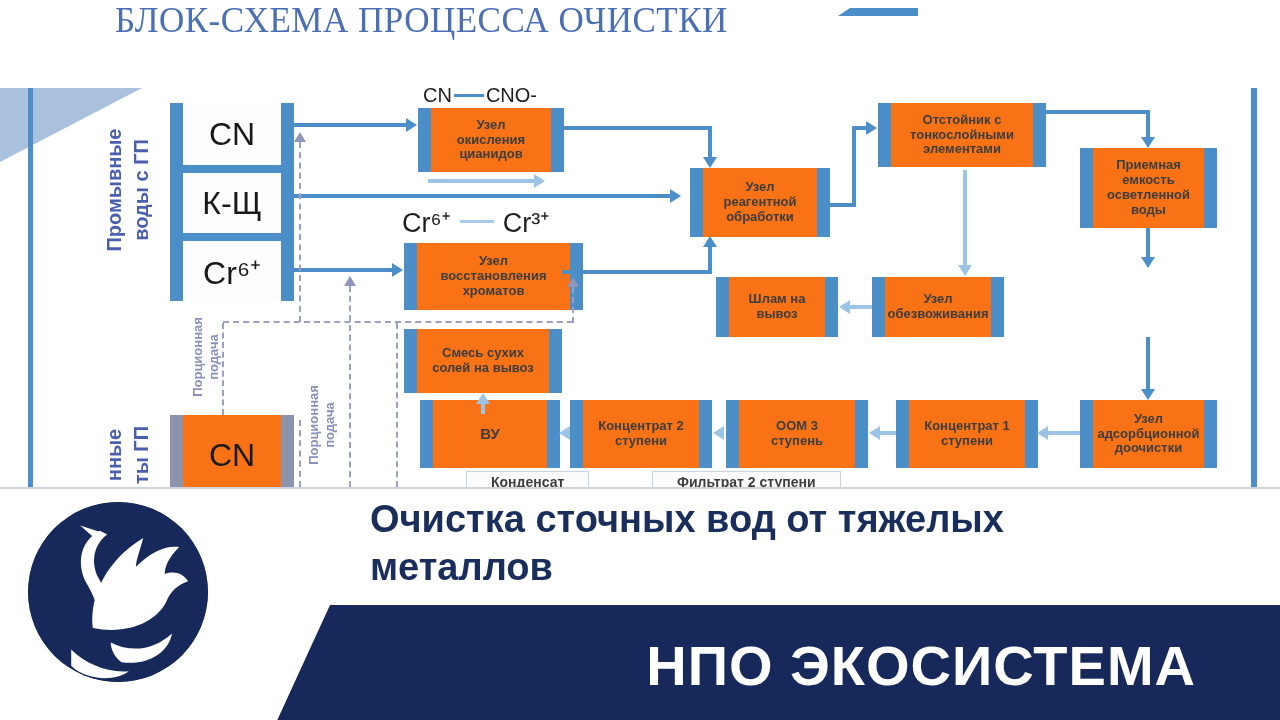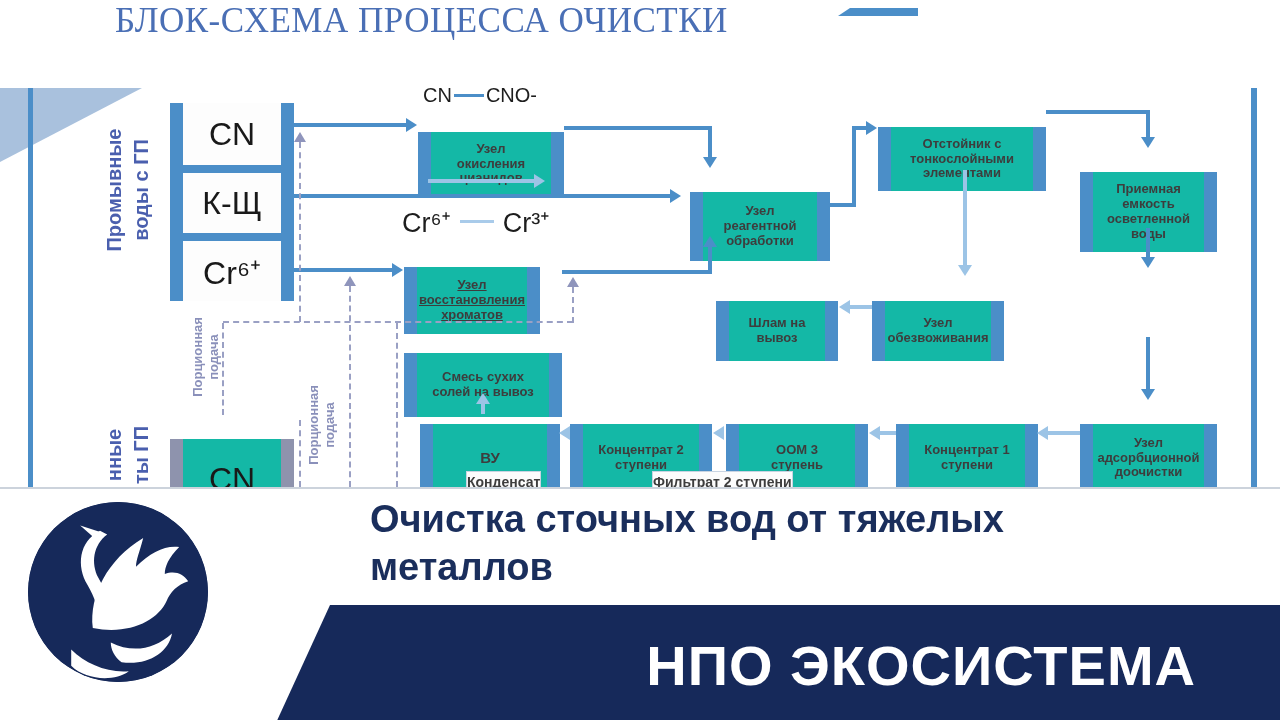--- a/index.html
+++ b/index.html
@@ -9,23 +9,23 @@
   .tri{position:absolute;left:0;top:88px;width:142px;height:74px;background:#a9c1dd;
        -webkit-clip-path:polygon(0 0,100% 0,0 100%);clip-path:polygon(0 0,100% 0,0 100%);}
   .frame-v{position:absolute;background:#4b8ec8;}
   .top-dash{position:absolute;left:838px;top:8px;width:80px;height:8px;background:#4b8ec8;
        -webkit-clip-path:polygon(12px 0,100% 0,100% 100%,0 100%);clip-path:polygon(12px 0,100% 0,100% 100%,0 100%);}
   
   .title{position:absolute;left:115px;top:1px;width:740px;font-family:"Liberation Serif",serif;
          font-size:35px;line-height:39px;color:#4a6fb5;letter-spacing:.5px;}
   .title span{display:block;}
   
-  .fbox{position:absolute;background:#14b8a6;border-left:13px solid #4b8ec8;border-right:13px solid #4b8ec8;
+  .fbox{position:absolute;background:#f97316;border-left:13px solid #4b8ec8;border-right:13px solid #4b8ec8;
         box-sizing:border-box;display:flex;align-items:center;justify-content:center;text-align:center;
-        font-size:13px;font-weight:bold;color:#3d3d3d;line-height:1.15;padding:2px 12px;margin-top:24px;}
+        font-size:13px;font-weight:bold;color:#3d3d3d;line-height:1.15;padding:2px 12px;}
   .fbox.gray{border-left-color:#8e93ad;border-right-color:#8e93ad;}
   .chem{font-size:32px;font-weight:normal;color:#191919;padding:2px 4px;}
   
   .stack{position:absolute;left:170px;top:103px;width:124px;height:198px;box-sizing:border-box;
          border-left:13px solid #4b8ec8;border-right:13px solid #4b8ec8;background:#fdfdfd;
          display:flex;flex-direction:column;}
   .stack .cell{flex:0 0 auto;display:flex;align-items:center;justify-content:center;
          font-size:32px;color:#191919;}
   .stack .sep{flex:0 0 8px;background:#4b8ec8;}
   
@@ -45,21 +45,21 @@
   .vlabel{position:absolute;display:flex;flex-direction:column;align-items:center;justify-content:center;
           transform:rotate(-90deg);text-align:center;}
   .vlabel span{display:block;white-space:nowrap;}
   .vl-big{color:#4a5fae;font-weight:bold;font-size:20px;line-height:1.35;}
   .vl-sm{color:#8a90ba;font-weight:bold;font-size:13px;line-height:1.25;}
   
   .rxn{position:absolute;display:flex;align-items:center;color:#1d1d1d;}
   .rxn .bar{height:3px;background:#4b8ec8;width:30px;margin:0 2px;}
   .rxn .bar.lt{background:#a9cbea;height:3px;width:34px;margin:0 9px;}
   .stream-label{position:absolute;background:#fcfcfc;border:1px solid #c9d4e2;color:#3d3d3d;
-          font-size:14px;font-weight:bold;padding:2px 0;height:22px;box-sizing:border-box;white-space:nowrap;}
+          font-size:14px;font-weight:bold;padding:2px 24px;height:22px;box-sizing:border-box;white-space:nowrap;}
   
   .band{position:absolute;left:0;top:487px;width:1280px;height:118px;background:#ffffff;
         border-top:2px solid #ccd3dc;box-sizing:border-box;z-index:10;}
   .headline{position:absolute;left:370px;top:495px;width:860px;z-index:11;color:#1a2e5c;
         font-size:38px;line-height:48px;font-weight:bold;}
   .headline span{display:block;}
   .navybar{position:absolute;left:275px;top:605px;width:1005px;height:120px;background:#16295a;z-index:10;
         -webkit-clip-path:polygon(55px 0,100% 0,100% 100%,0 100%);clip-path:polygon(55px 0,100% 0,100% 100%,0 100%);
         display:flex;align-items:center;justify-content:flex-end;}
   .navybar .brand{color:#ffffff;font-size:56px;font-weight:bold;letter-spacing:1px;padding-right:84px;white-space:nowrap;}
@@ -111,21 +111,21 @@
       </div>
   </div>
 
   <div class="fbox gray chem" style="left:170px;top:415px;width:124px;height:80px;">
     <span>CN</span>
   </div>
 
   <div class="fbox" style="left:418px;top:108px;width:146px;height:64px;">
       <span>Узел окисления цианидов</span>
     </div>
-  <div class="fbox" style="left:404px;top:243px;width:136px;height:67px;text-decoration:underline;">
+  <div class="fbox" style="left:404px;top:243px;width:179px;height:67px;">
       <span>Узел восстановления хроматов</span>
     </div>
   <div class="fbox" style="left:404px;top:329px;width:158px;height:64px;">
       <span>Смесь сухих солей на вывоз</span>
     </div>
   <div class="fbox" style="left:690px;top:168px;width:140px;height:69px;">
       <span>Узел реагентной обработки</span>
     </div>
   <div class="fbox" style="left:878px;top:103px;width:168px;height:64px;padding:2px 4px;">
       <span>Отстойник с тонкослойными элементами</span>

